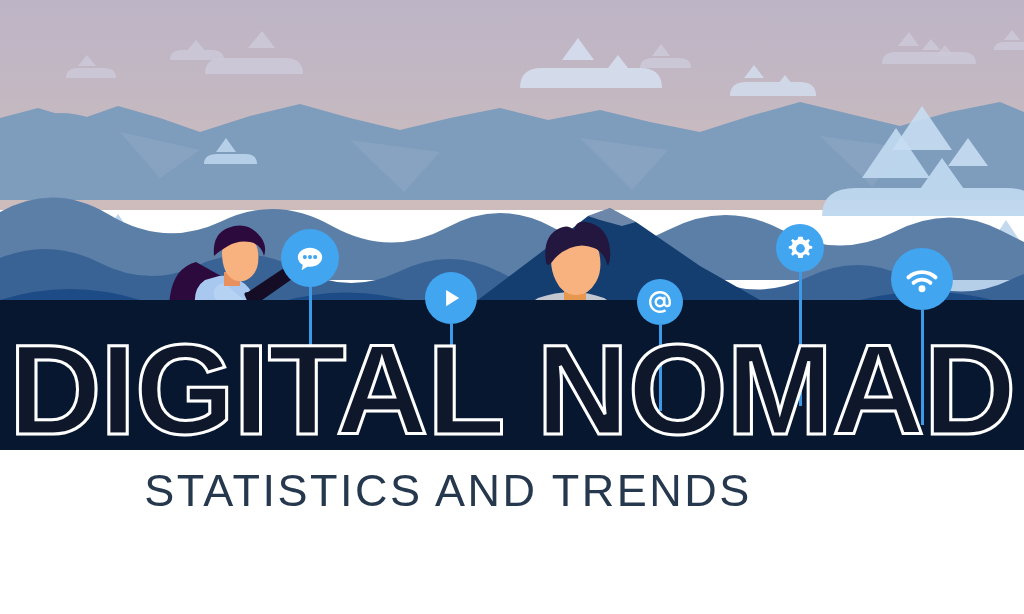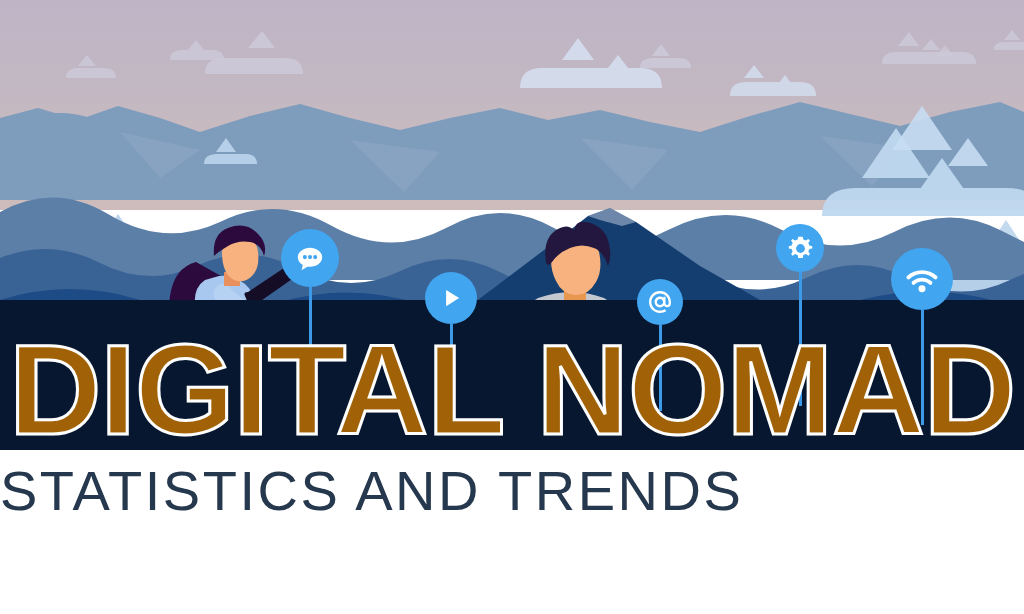--- a/index.html
+++ b/index.html
@@ -72,34 +72,35 @@
     position: absolute;
     left: 0;
     top: 330px;
     width: 1024px;
     text-align: center;
     font-family: "Liberation Sans", sans-serif;
     font-weight: bold;
     font-size: 128px;
     line-height: 120px;
     letter-spacing: -1px;
-    color: #a16207;
+    color: #0f172a;
     white-space: nowrap;
     -webkit-text-stroke: 3px #ffffff;
     z-index: 30;
   }
 
   .title-sub {
     position: absolute;
     left: 0;
     top: 462px;
     width: 896px;
+    text-align: center;
     font-family: "Liberation Sans", sans-serif;
     font-weight: normal;
-    font-size: 56px;
+    font-size: 45px;
     line-height: 58px;
     letter-spacing: 2.5px;
     color: #26384e;
     white-space: nowrap;
     z-index: 30;
   }
 
   .bottom-white {
     position: absolute;
     left: 0;

